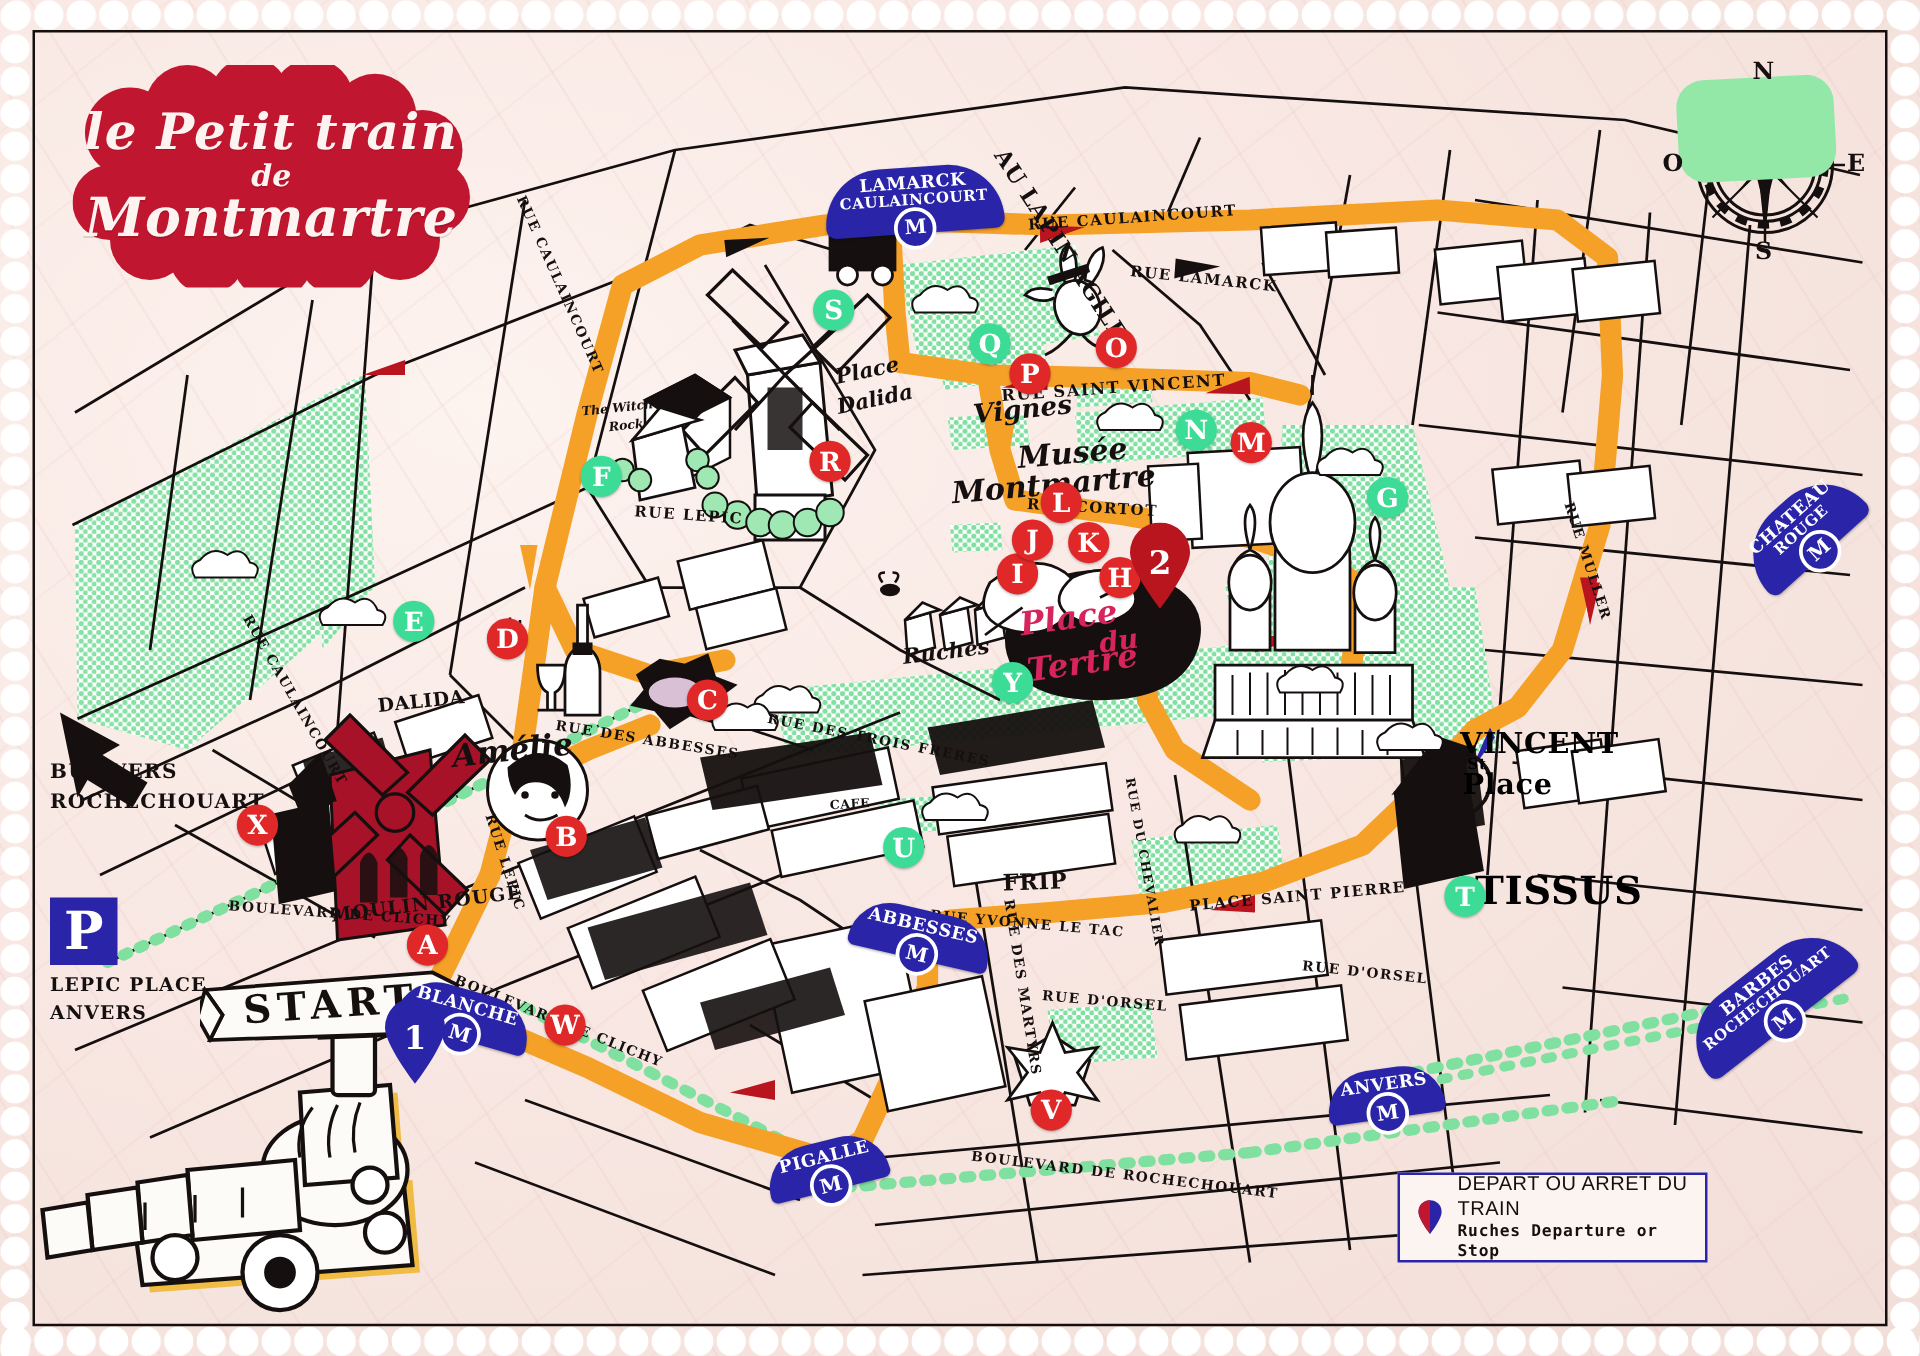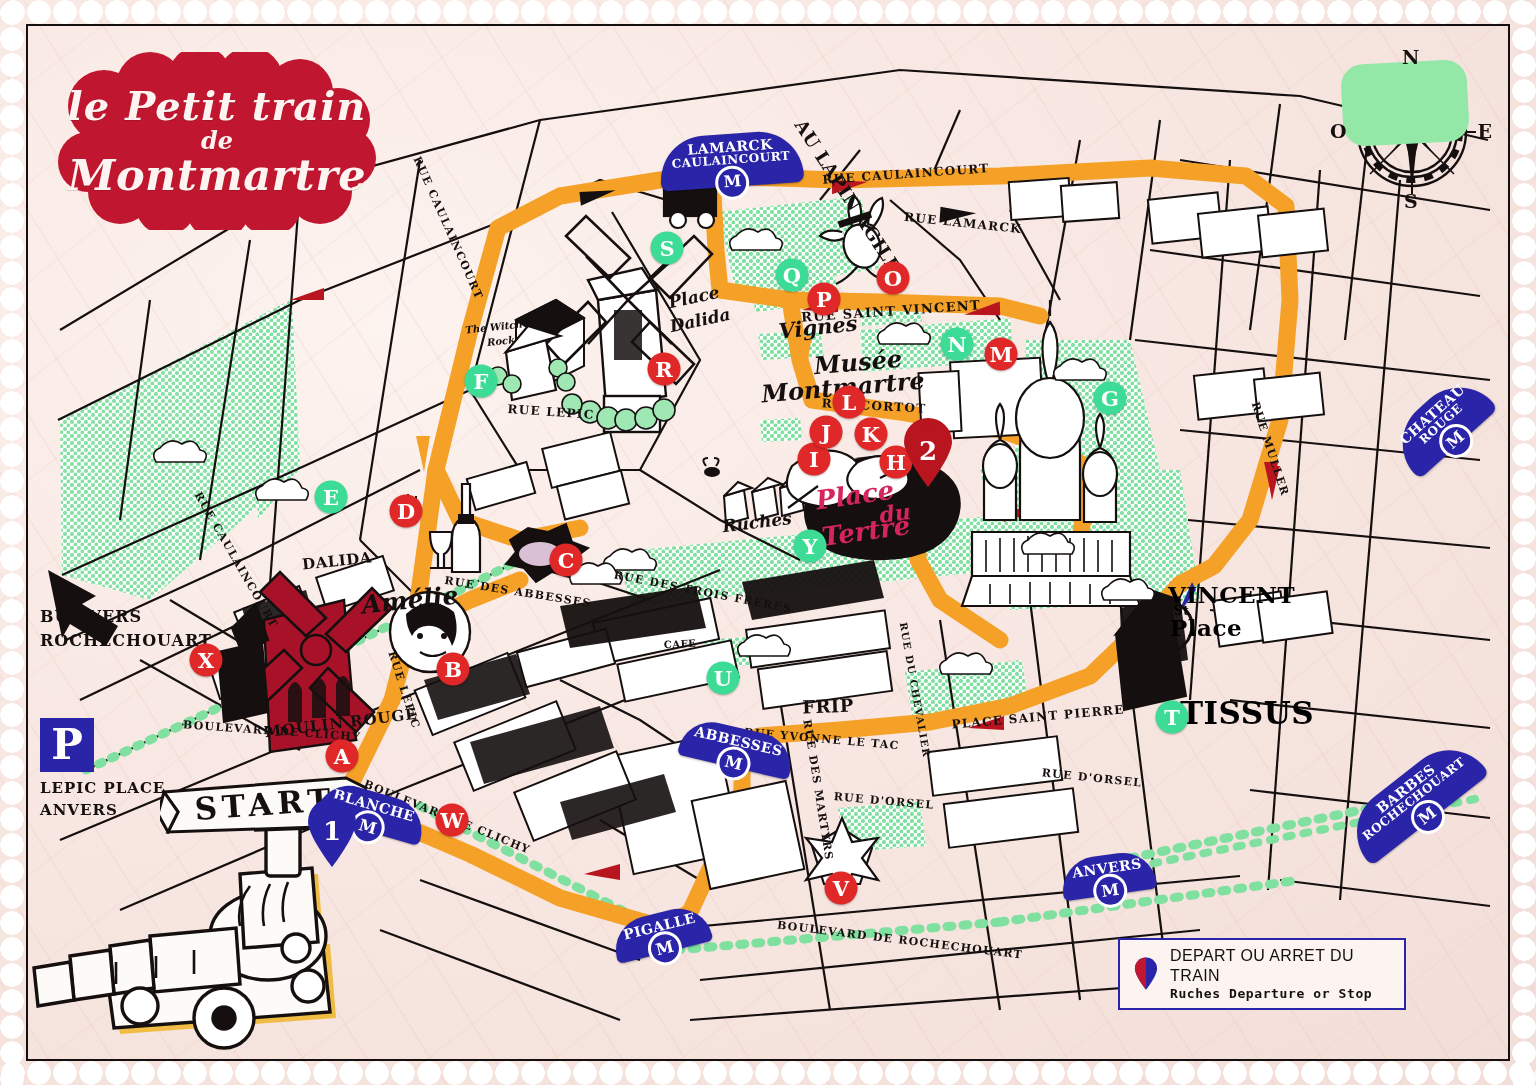--- a/index.html
+++ b/index.html
@@ -149,21 +149,21 @@
     color:#ffffff;font-family:"DejaVu Serif",serif;font-weight:700;font-size:42px;
     line-height:1;
   }
   #parking .ptxt{
     margin-top:6px;font-family:"DejaVu Serif",serif;font-weight:700;
     font-size:15px;letter-spacing:1px;color:#15100f;line-height:1.45;
   }
 
   
   #legend{
-    position:absolute;left:1118px;top:938px;width:288px;height:72px;
+    position:absolute;left:1118px;top:938px;width:248px;height:72px;
     background:#fbf4f1;border:2px solid #2a24a8;
     display:flex;align-items:center;gap:12px;padding:0 14px;
     box-sizing:border-box;
   }
   #legend .ltxt{line-height:1.25;}
   #legend .l1{font-family:"Liberation Sans",sans-serif;font-size:16px;letter-spacing:.4px;color:#15100f;}
   #legend .l2{font-family:"DejaVu Sans Mono",monospace;font-size:13px;font-weight:700;letter-spacing:.6px;color:#15100f;}
 
   
   #start-banner{position:absolute;left:160px;top:770px;width:210px;height:64px;}

